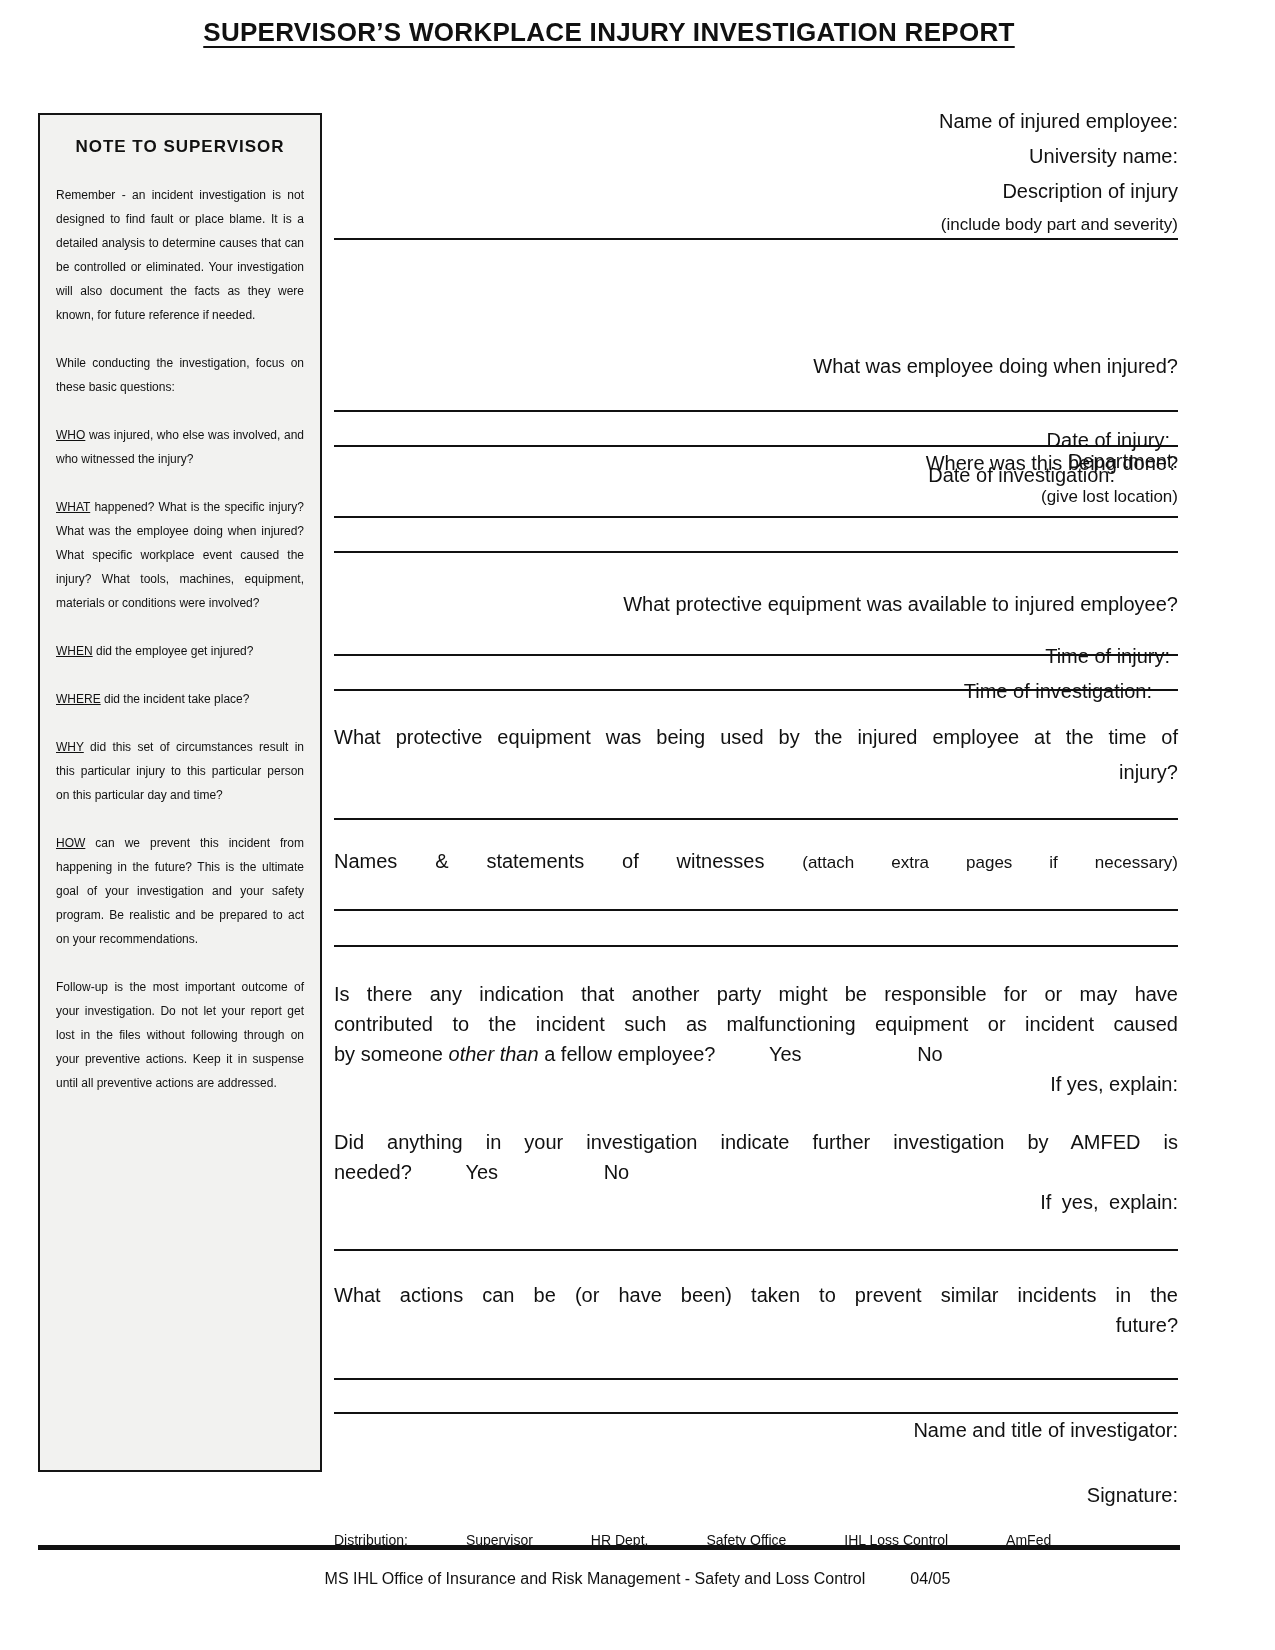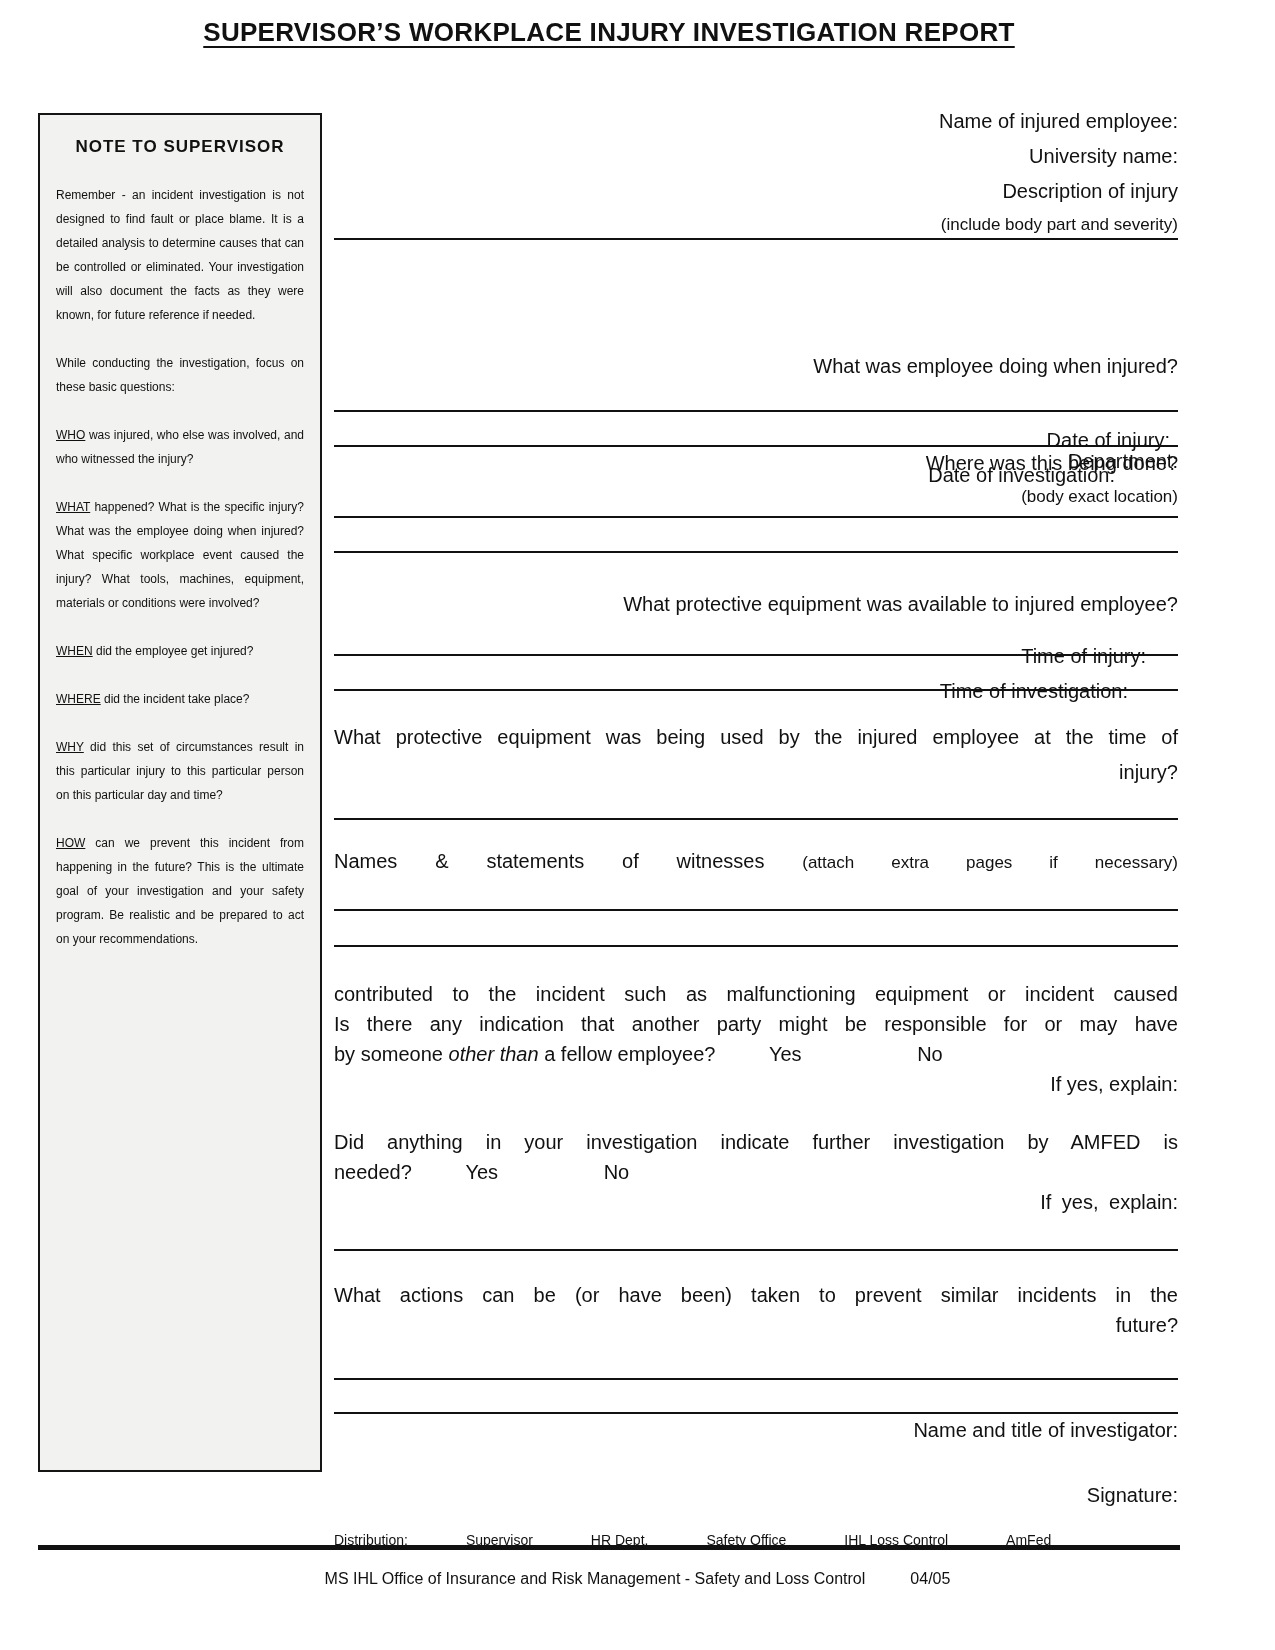--- a/index.html
+++ b/index.html
@@ -37,21 +37,21 @@
   .row29 { height:29px; line-height:28px; }
   .block30 { display:block; height:30px; line-height:29px; white-space:nowrap; }
   .fill { flex:1 1 auto; border-bottom:2px solid #111; margin:0 0 5px 8px; }
   .fill.tight { margin-left:2px; }
   .fillfixed { flex:0 0 265px; }
   .blank { border-bottom:2px solid #111; }
   .jline { text-align:justify; text-align-last:justify; height:35px; line-height:33px; }
   .jline30 { text-align:justify; text-align-last:justify; height:30px; line-height:29px; }
   .small { font-size:17px; }
   .half { display:flex; align-items:center; flex:0 0 400px; }
-  .half2 { display:flex; align-items:center; flex:1 1 auto; margin-left:21px;gap:24px; }
+  .half2 { display:flex; align-items:center; flex:1 1 auto; margin-left:21px; }
   .opt-yes { display:inline-block; margin-left:48px; }
   .opt-no  { display:inline-block; margin-left:110px; }
   .opt-no-sm { display:inline-block; margin-left:100px; }
   .dist {
     display:flex; gap:58px; margin-top:16px; font-size:14px; line-height:20px; white-space:nowrap;
   }
   
   .rule {
     position:absolute; left:38px; top:1545px; width:1142px; height:5px;
     border-top:3px solid #111; border-bottom:2px solid #111; box-sizing:border-box;
@@ -71,20 +71,21 @@
 <div class="notebox">
   <h2>NOTE TO SUPERVISOR</h2>
   <p>Remember - an incident investigation is not designed to find fault or place blame. It is a detailed analysis to determine causes that can be controlled or eliminated. Your investigation will also document the facts as they were known, for future reference if needed.</p>
   <p>While conducting the investigation, focus on these basic questions:</p>
   <p><span class="u">WHO</span><span> was injured, who else was involved, and who witnessed the injury?</span></p>
   <p><span class="u">WHAT</span><span> happened? What is the specific injury? What was the employee doing when injured? What specific workplace event caused the injury? What tools, machines, equipment, materials or conditions were involved?</span></p>
   <p><span class="u">WHEN</span><span> did the employee get injured?</span></p>
   <p><span class="u">WHERE</span><span> did the incident take place?</span></p>
   <p><span class="u">WHY</span><span> did this set of circumstances result in this particular injury to this particular person on this particular day and time?</span></p>
   <p><span class="u">HOW</span><span> can we prevent this incident from happening in the future? This is the ultimate goal of your investigation and your safety program. Be realistic and be prepared to act on your recommendations.</span></p>
+  <p>Follow-up is the most important outcome of your investigation. Do not let your report get lost in the files without following through on your preventive actions. Keep it in suspense until all preventive actions are addressed.</p>
 </div>
 
 <div class="main">
 
   <div class="row">
     <span>Name of injured employee:</span>
     <span class="fill"></span>
   </div>
 
   <div class="row">
@@ -128,21 +129,21 @@
 
   <div class="row">
     <span>What was employee doing when injured?</span>
     <span class="fill" style="margin-right:22px"></span>
   </div>
   <div class="blank" style="height:25px"></div>
   <div class="blank" style="height:33px"></div>
 
   <div class="row">
     <span>Where was this being done?</span>
-    <span class="small" style="margin-left:9px">(body exact location)</span>
+    <span class="small" style="margin-left:9px">(give lost location)</span>
   </div>
   <div class="blank" style="height:34px"></div>
   <div class="blank" style="height:33px"></div>
 
   <div style="height:35px"></div>
 
   <div class="row">
     <span>What protective equipment was available to injured employee?</span>
     <span class="fill" style="margin-right:25px"></span>
   </div>
@@ -159,22 +160,22 @@
   <div class="blank" style="height:27px"></div>
 
   <div style="height:25px"></div>
 
   <div class="jline"><span>Names &amp; statements of witnesses</span> <span class="small">(attach extra pages if necessary)</span></div>
   <div class="blank" style="height:29px"></div>
   <div class="blank" style="height:34px"></div>
 
   <div style="height:33px"></div>
 
+  <div class="jline30">Is there any indication that another party might be responsible for or may have</div>
   <div class="jline30">contributed to the incident such as malfunctioning equipment or incident caused</div>
-  <div class="jline30">Is there any indication that another party might be responsible for or may have</div>
   <div class="block30">
     <span>by someone</span>
     <i>other than</i>
     <span>a fellow employee?</span>
     <span class="opt-yes">Yes</span>
     <span class="opt-no">No</span>
   </div>
   <div class="row row30">
     <span>If yes, explain:</span>
     <span class="fill"></span>

